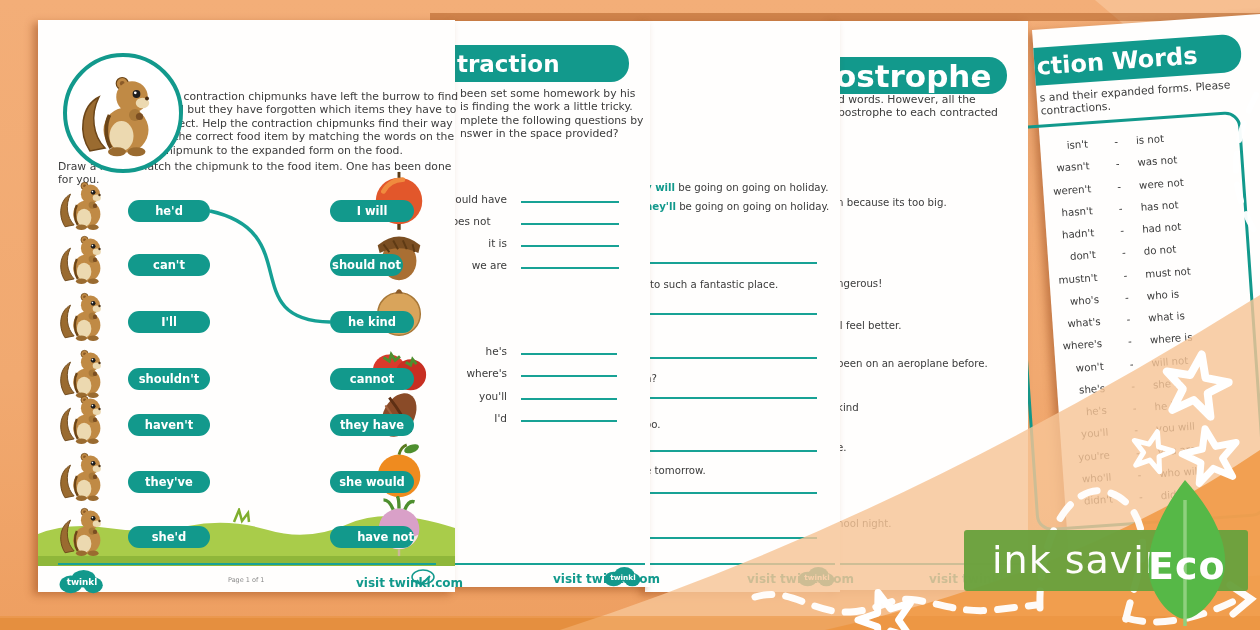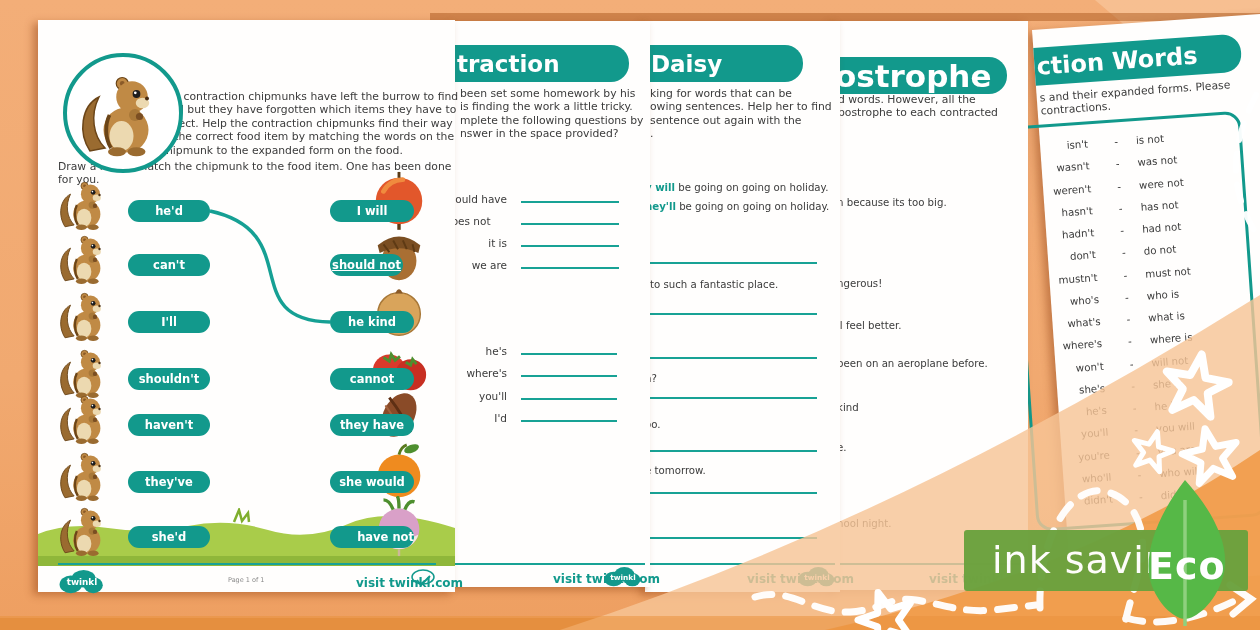--- a/index.html
+++ b/index.html
@@ -215,29 +215,20 @@
     <div class="frag" style="left:4px;top:299px;">ll feel better.</div>
     <div class="frag" style="left:4px;top:337px;">been on an aeroplane before.</div>
     <div class="frag" style="left:4px;top:381px;">kind</div>
     <div class="frag" style="left:4px;top:421px;">e.</div>
     <div class="frag" style="left:4px;top:497px;">hool night.</div>
     <div class="tline" style="left:4px;top:542px;width:186px;"></div>
     <div class="visit" style="left:96px;top:551px;">visit twinkl.com</div>
   </div>
 
   <div class="page" style="left:645px;top:21px;width:195px;height:571px;z-index:4;">
-    <div class="hdr cut" style="left:0;top:24px;width:152px;height:37px;font-size:23px;padding-left:6px;">
-      <span>Daisy</span>
-    </div>
-    <div class="para" style="left:5px;top:66px;">
-      <div>king for words that can be</div>
-      <div>owing sentences. Help her to find</div>
-      <div>sentence out again with the</div>
-      <div>.</div>
-    </div>
     <div class="exline" style="left:0;top:161px;">
       <b>y will</b><span> be going on going on holiday.</span>
     </div>
     <div class="exline" style="left:0;top:180px;">
       <b>hey'll</b><span> be going on going on holiday.</span>
     </div>
     <div class="tline" style="left:0;top:241px;width:172px;"></div>
     <div class="frag" style="left:5px;top:258px;">to such a fantastic place.</div>
     <div class="tline" style="left:0;top:292px;width:172px;"></div>
     <div class="tline" style="left:0;top:336px;width:172px;"></div>
@@ -325,21 +316,21 @@
       </svg>
     <div class="pill" style="left:292px;top:180px;width:84px;">I will</div>
 
     <svg style="position:absolute;left:18px;top:210px;" width="58" height="58" viewBox="0 0 64 64">
         <use href="#chipmunk"></use>
       </svg>
     <div class="pill" style="left:90px;top:234px;width:82px;">can't</div>
     <svg style="position:absolute;left:330px;top:204px;" width="62" height="62" viewBox="0 0 60 64">
         <use href="#food-acorn"></use>
       </svg>
-    <div class="pill" style="left:292px;top:234px;width:73px;text-decoration:underline;">should not</div>
+    <div class="pill" style="left:292px;top:234px;width:73px;">should not</div>
 
     <svg style="position:absolute;left:18px;top:267px;" width="58" height="58" viewBox="0 0 64 64">
         <use href="#chipmunk"></use>
       </svg>
     <div class="pill" style="left:90px;top:291px;width:82px;">I'll</div>
     <svg style="position:absolute;left:330px;top:261px;" width="62" height="62" viewBox="0 0 60 64">
         <use href="#food-hazelnut"></use>
       </svg>
     <div class="pill" style="left:292px;top:291px;width:84px;">he kind</div>
 

